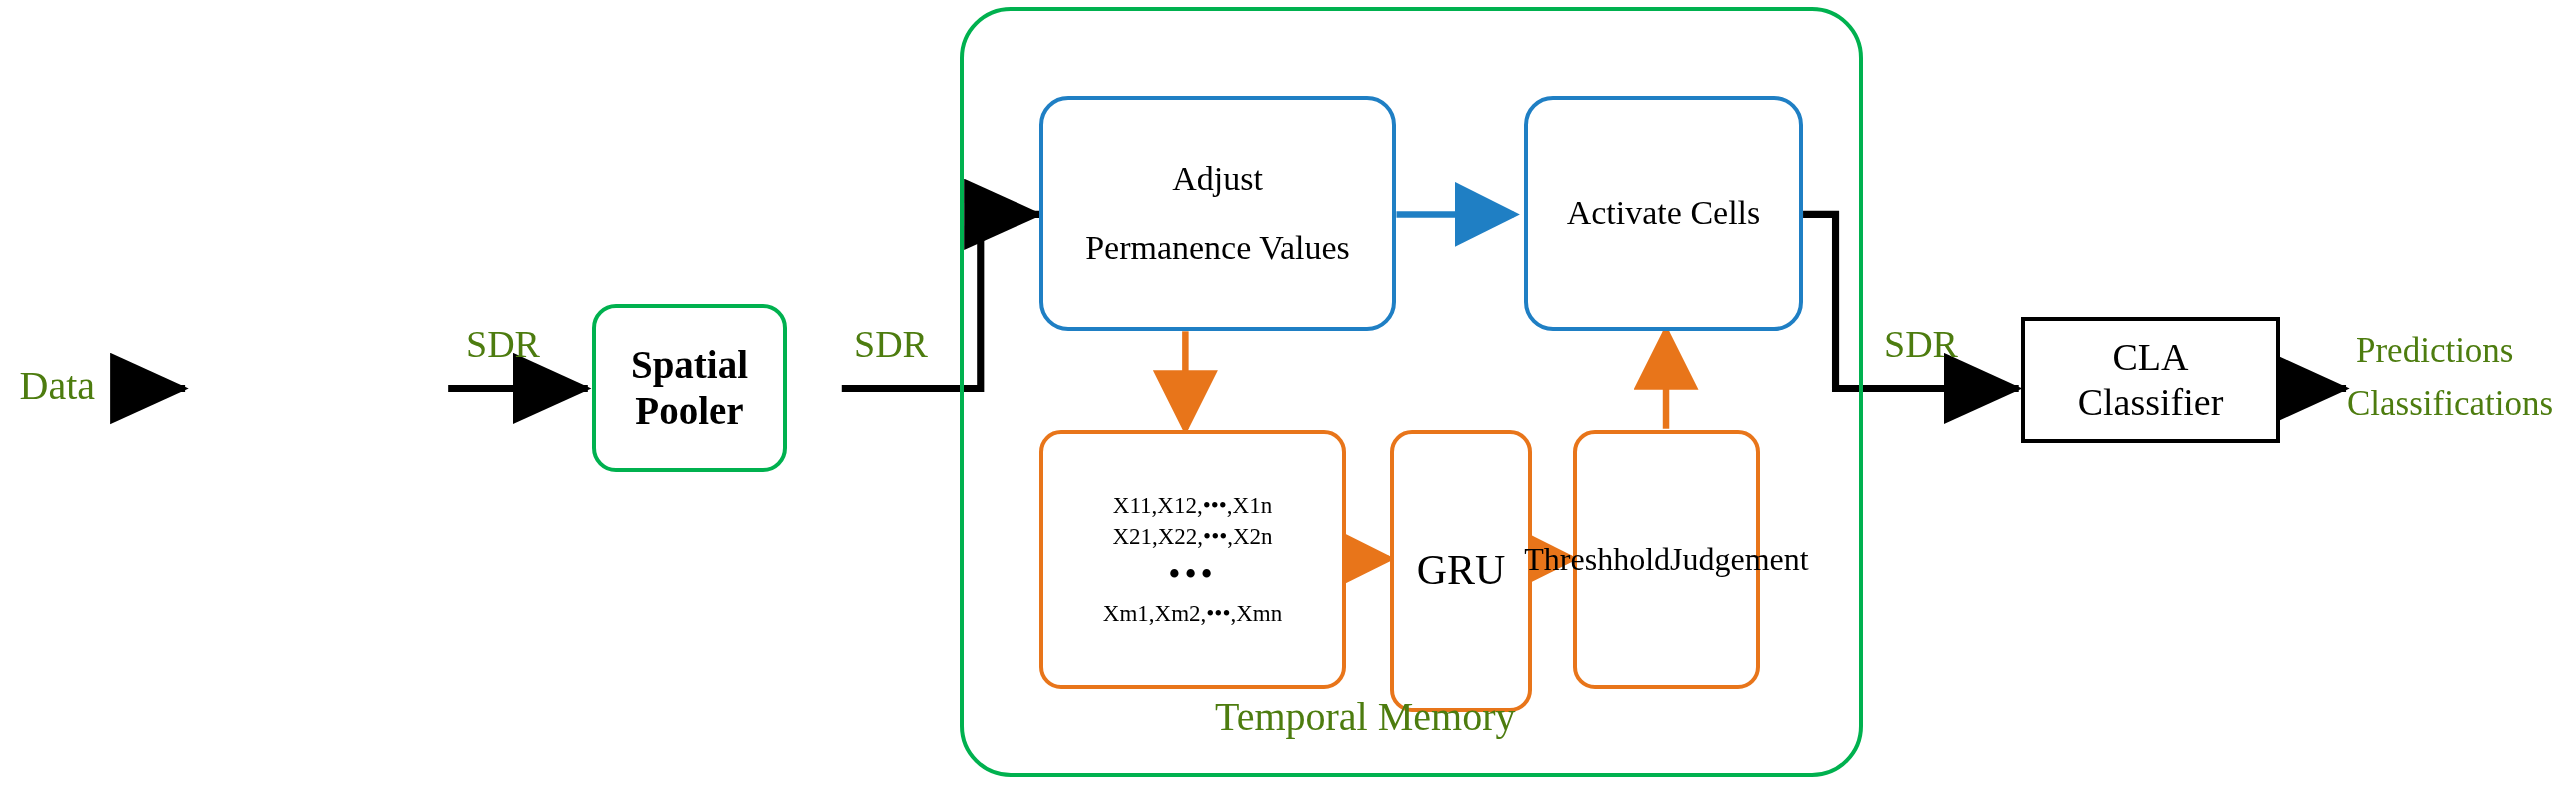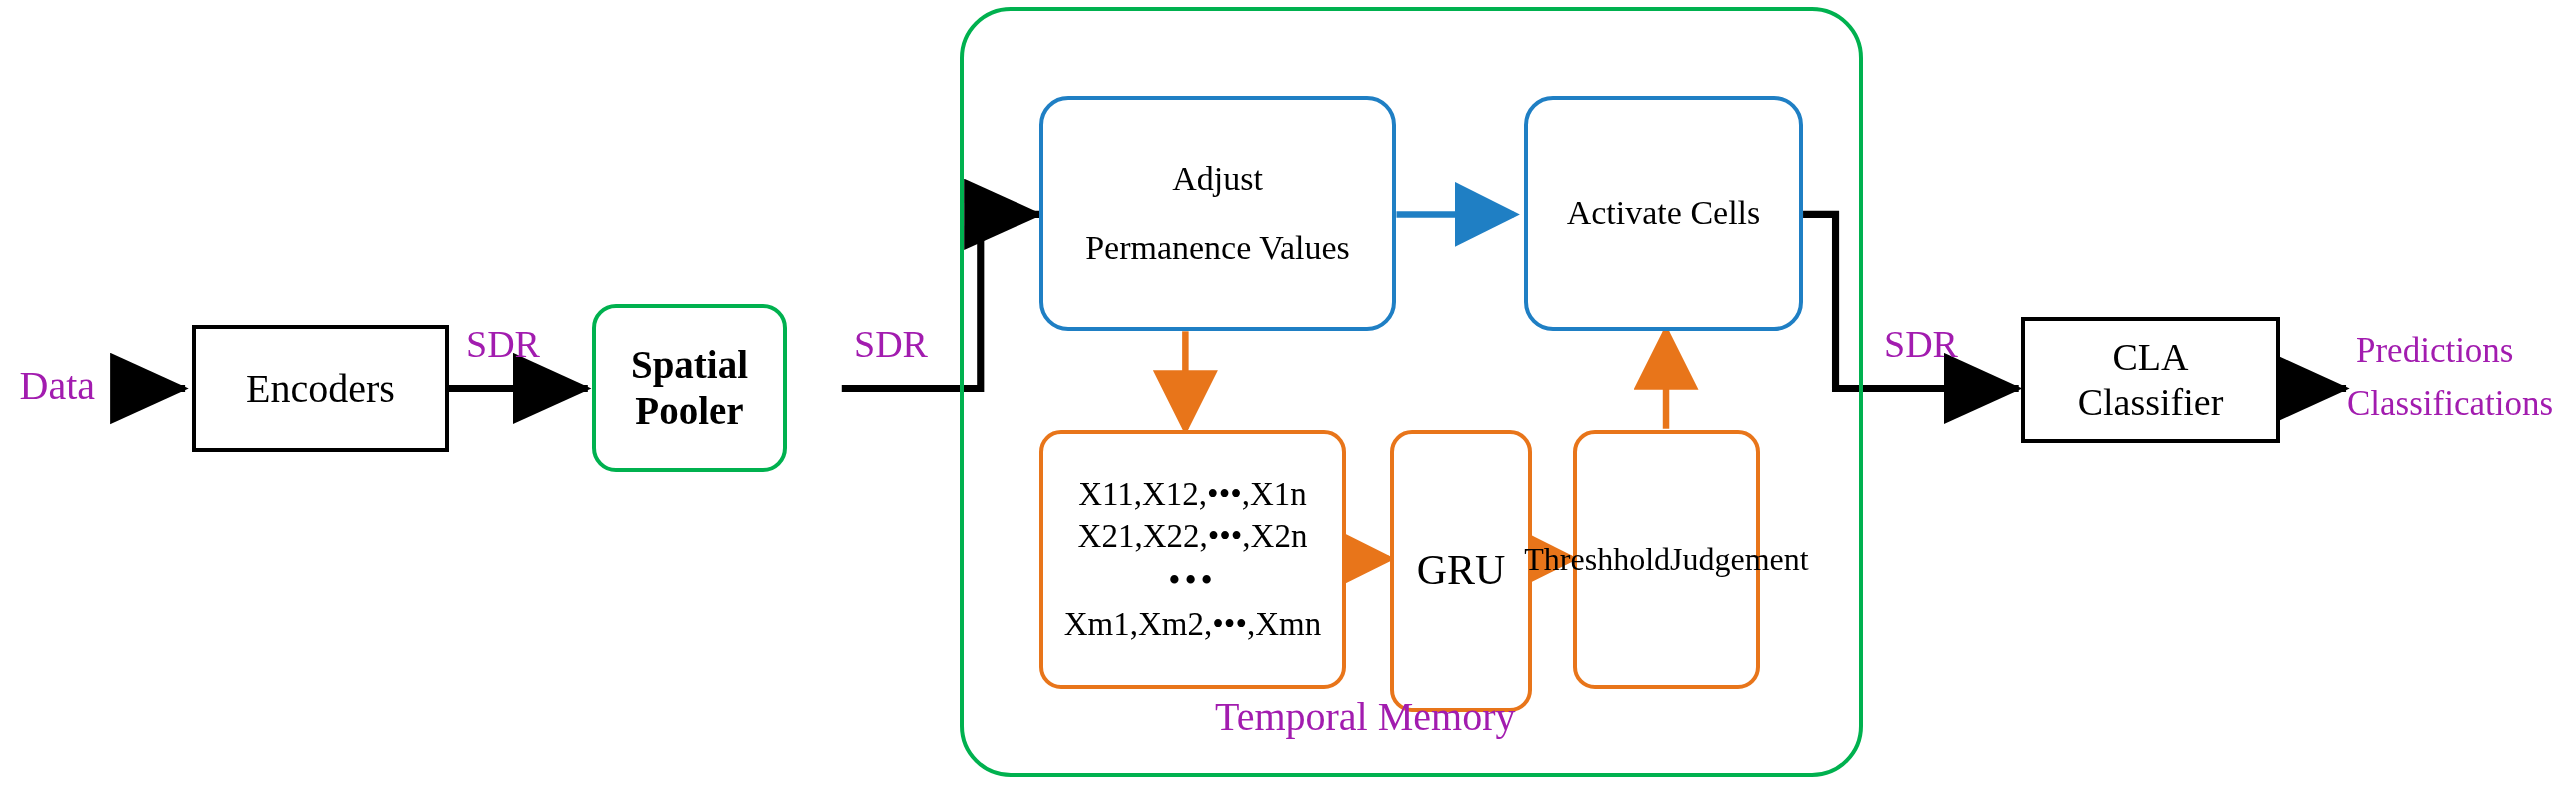--- a/index.html
+++ b/index.html
@@ -8,21 +8,21 @@
     font-family:"Liberation Serif","DejaVu Serif",serif;
     color:#000;
     overflow:hidden;
   }
   #stage{position:relative;width:2576px;height:799px;background:#fff;}
 
   
   .lbl{
     position:absolute;
     font-family:"Liberation Serif","DejaVu Serif",serif;
-    color:#a21caf;
+    color:#4d7c0f;
     white-space:nowrap;
     line-height:1.05;
   }
 
   
   .box{
     position:absolute;
     box-sizing:border-box;
     background:#ffffff;
     display:flex;
@@ -45,21 +45,21 @@
   }
 
   
   #wires{position:absolute;left:0;top:0;width:2576px;height:799px;pointer-events:none;}
 
   
   .matrix{
     display:flex;flex-direction:column;align-items:center;justify-content:center;
     gap:3.9px;
   }
-  .matrix .row{font-size:33px;letter-spacing:0px;white-space:nowrap;}
+  .matrix .row{font-size:23px;letter-spacing:0px;white-space:nowrap;}
   .matrix .dots{font-size:35px;letter-spacing:3.9px;}
 </style>
 </head>
 <body>
 
 <div id="stage">
 
   <svg id="wires" viewBox="0 0 3966 1230">
     <defs>
       <marker id="ah-black" markerWidth="14" markerHeight="14" refX="10.5" refY="5" orient="auto" markerUnits="strokeWidth">
@@ -109,23 +109,20 @@
       <path d="M 2776,330 L 2826,330 L 2826,598 L 3108,598" stroke="#000000" stroke-width="11" fill="none" stroke-linejoin="miter" marker-end="url(#ah-black)"></path>
     </g>
 
     <g>
       <path d="M 3510,598 L 3612,598" stroke="#000000" stroke-width="11" fill="none" marker-end="url(#ah-black)"></path>
     </g>
   </svg>
 
   <div class="container-green" style="left:960px;top:6.5px;width:903px;height:770px;"></div>
 
-  <div class="box box-black" style="left:192px;top:325px;width:257px;height:127px;font-size:40px;">
-    <span>Encoders</span>
-  </div>
 
   <div class="box box-green" style="left:592px;top:304px;width:195px;height:168px;font-size:39px;flex-direction:column;">
     <span>Spatial</span>
     <span>Pooler</span>
   </div>
 
   <div class="box box-blue" style="left:1039px;top:96px;width:357px;height:235px;font-size:34px;flex-direction:column;gap:28px;">
     <span>Adjust</span>
     <span>Permanence Values</span>
   </div>

